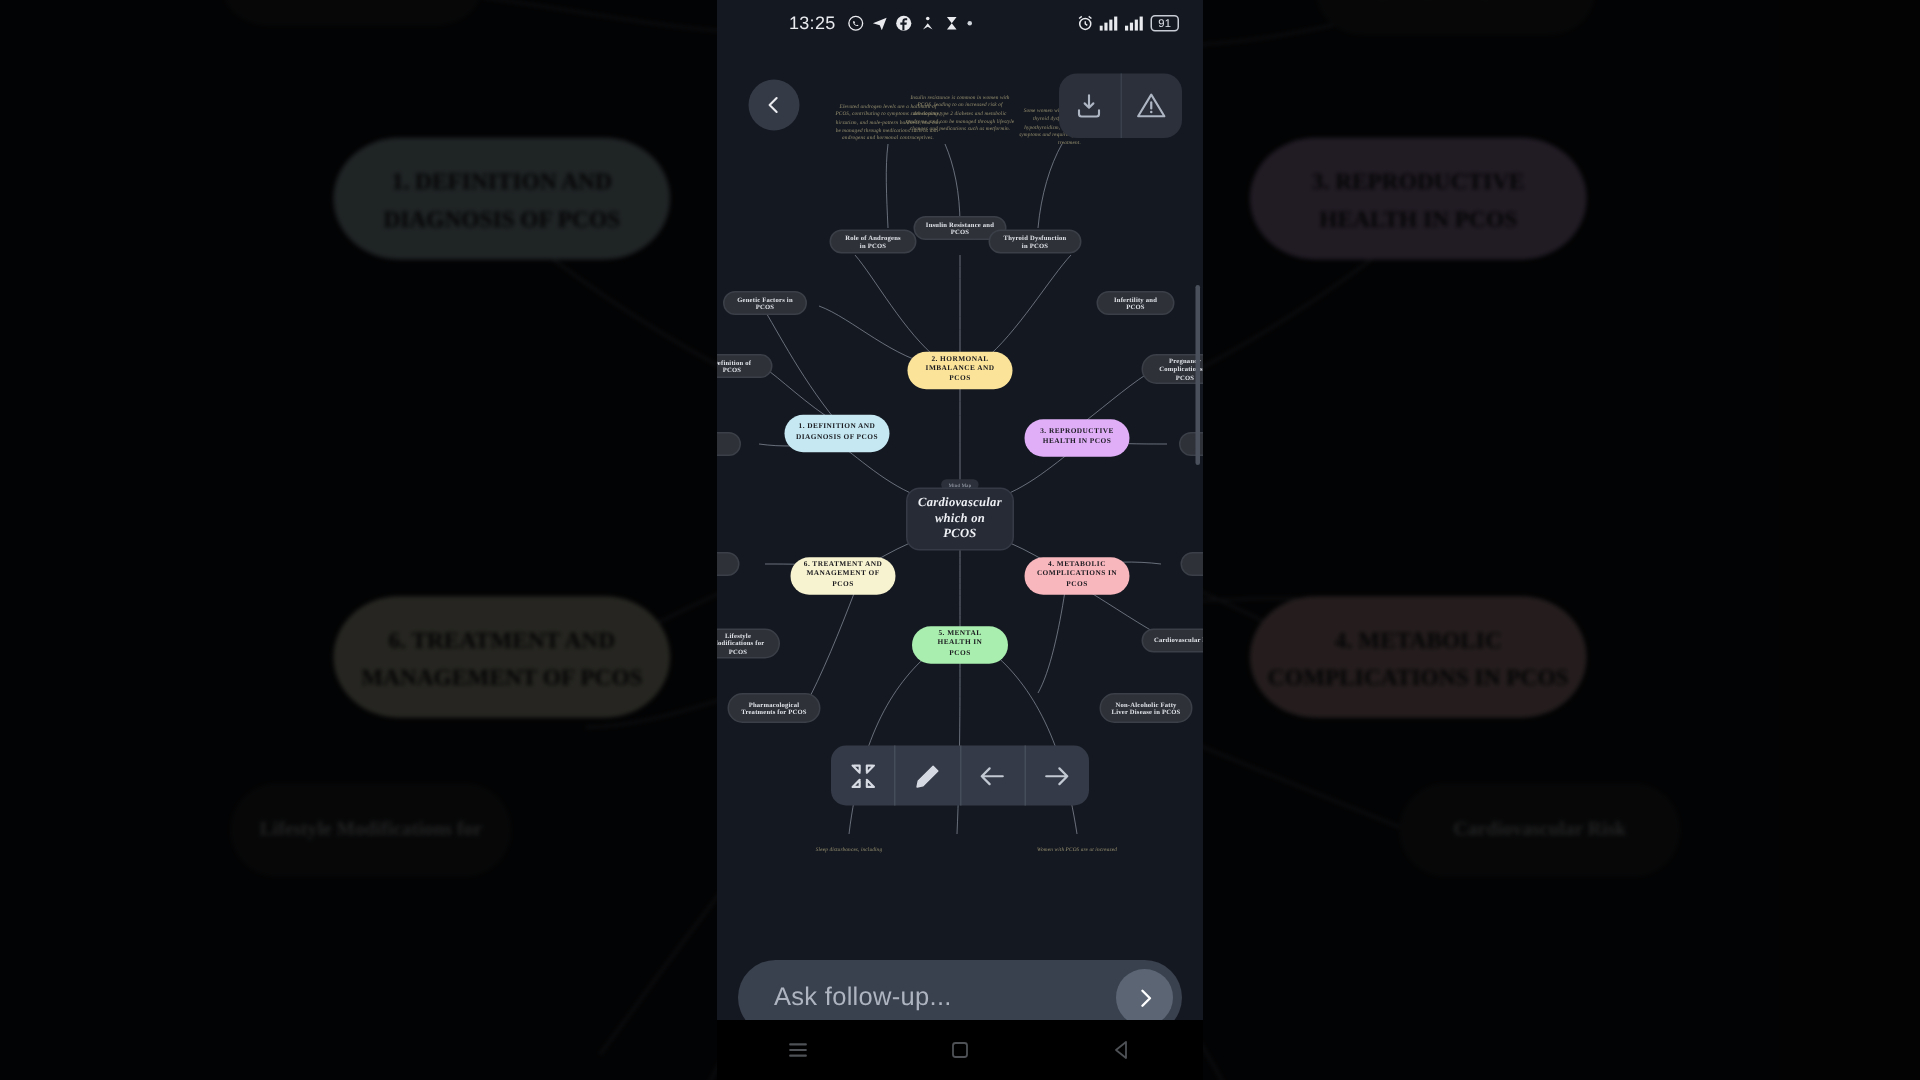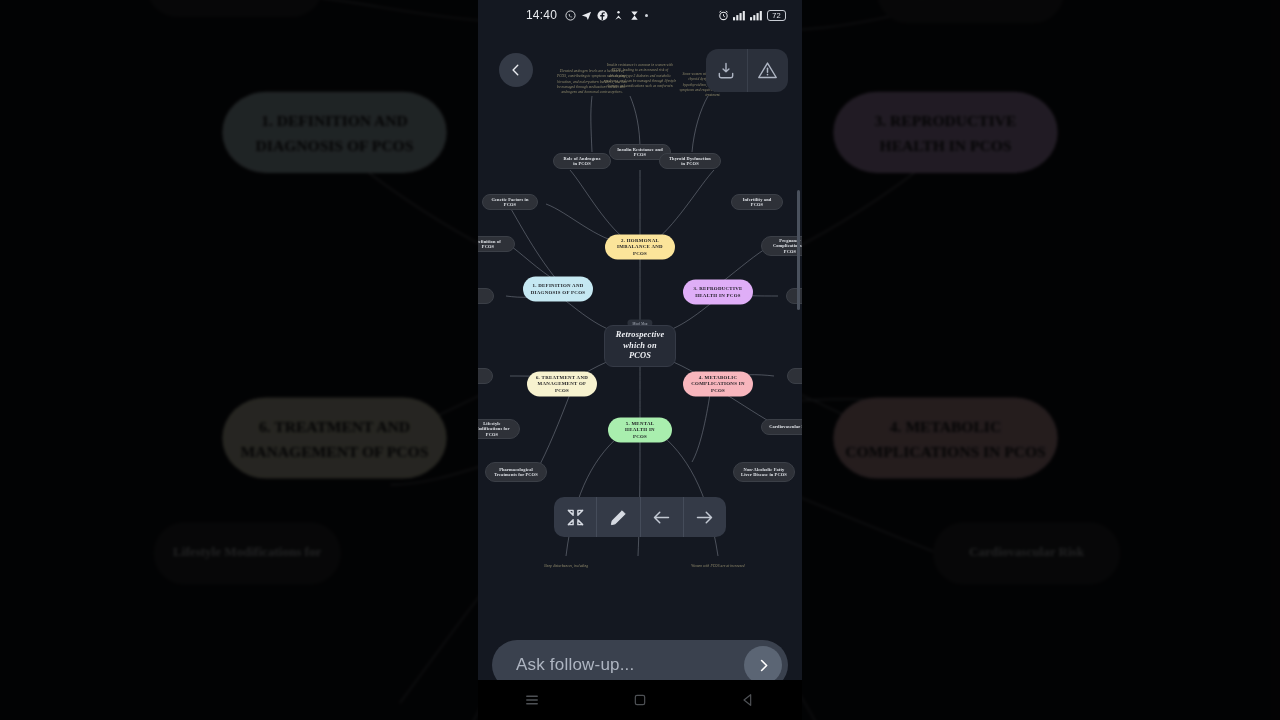--- a/index.html
+++ b/index.html
@@ -327,30 +327,30 @@
           <span style="white-space:pre-line;">4.  METABOLIC
 COMPLICATIONS IN PCOS</span>
         </div>
       <div class="node branch" style="left:162px; top:430px; width:64px; height:25px; background:#a9eeae;">
           <span style="white-space:pre-line;">5.  MENTAL HEALTH IN
 PCOS</span>
         </div>
 
       <div class="root-tag">Mind Map</div>
       <div class="node root" style="left:162px; top:346px; width:72px; height:42px; flex-direction:column;">
-        <span>Retrospective</span>
+        <span>Cardiovascular</span>
         <span>which on PCOS</span>
       </div>
 
     </div>
   </div>
 
   <div class="statusbar" style="left:478px;">
     <div class="sb-left">
-      <span class="sb-time">14:40</span>
+      <span class="sb-time">13:25</span>
       <span class="sb-ico">
         <svg width="11" height="11" viewBox="0 0 24 24">
             <circle cx="12" cy="12" r="10" fill="none" stroke="#e8eaee" stroke-width="2"></circle>
             <path d="M8 9c0 4 3 7 7 7 1 0 1-1 1-1l-2-1-1 1c-1-.5-2.5-2-3-3l1-1-1-2s-1 0-1 0" fill="#e8eaee"></path>
           </svg>
       </span>
       <span class="sb-ico">
         <svg width="11" height="11" viewBox="0 0 24 24">
             <path d="M2 12l20-8-7 18-3-7-10-3z" fill="#e8eaee"></path>
           </svg>
@@ -391,21 +391,21 @@
           </svg>
       </span>
       <span class="sb-ico">
         <svg width="13" height="11" viewBox="0 0 16 12">
             <rect x="0" y="8" width="2.6" height="4" fill="#e8eaee"></rect>
             <rect x="4" y="5.5" width="2.6" height="6.5" fill="#e8eaee"></rect>
             <rect x="8" y="3" width="2.6" height="9" fill="#e8eaee"></rect>
             <rect x="12" y="0.5" width="2.6" height="11.5" fill="#e8eaee"></rect>
           </svg>
       </span>
-      <span class="batt">72</span>
+      <span class="batt">91</span>
     </div>
   </div>
 
   <div class="backbtn">
     <svg width="14" height="14" viewBox="0 0 24 24">
         <path d="M15 4L7 12l8 8" stroke="#e9ebef" stroke-width="2.4" fill="none" stroke-linecap="round" stroke-linejoin="round"></path>
       </svg>
   </div>
 
   <div class="toppanel">

